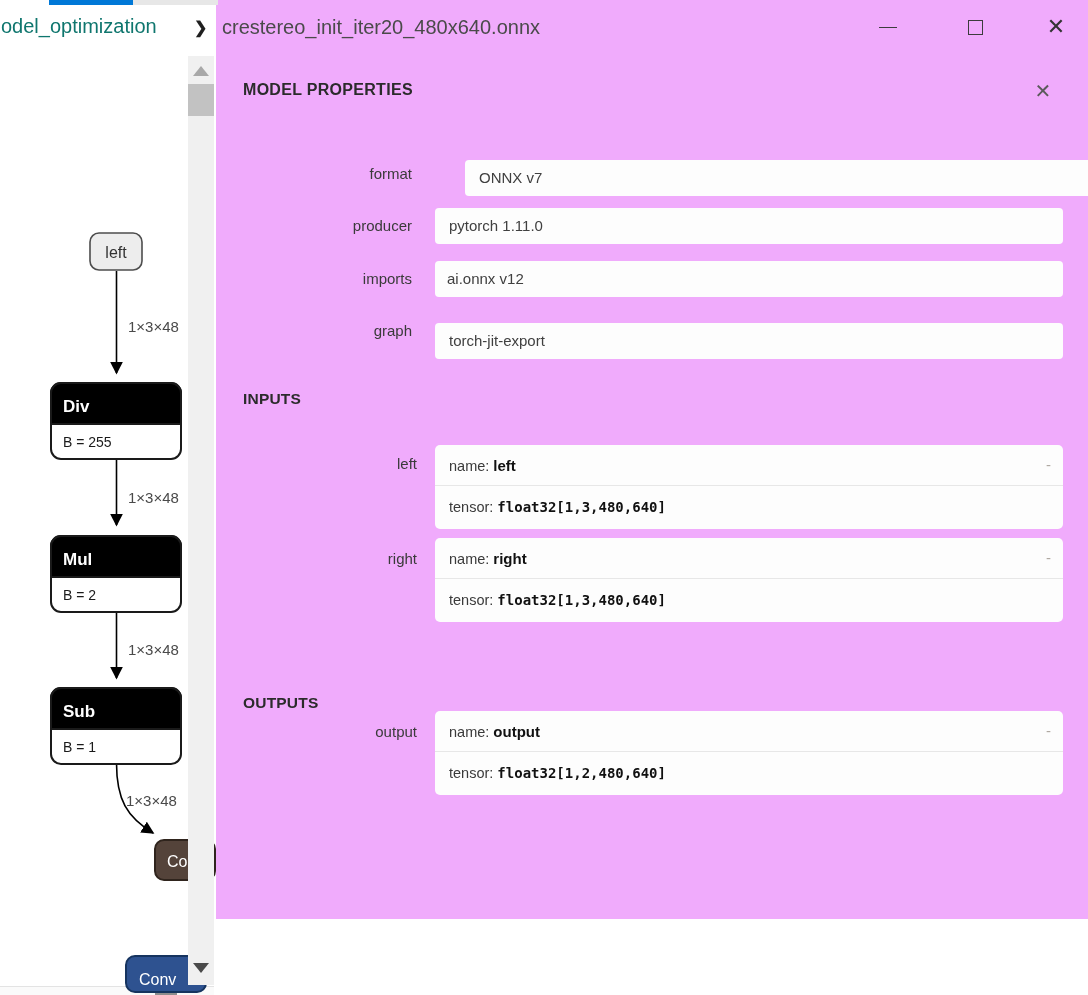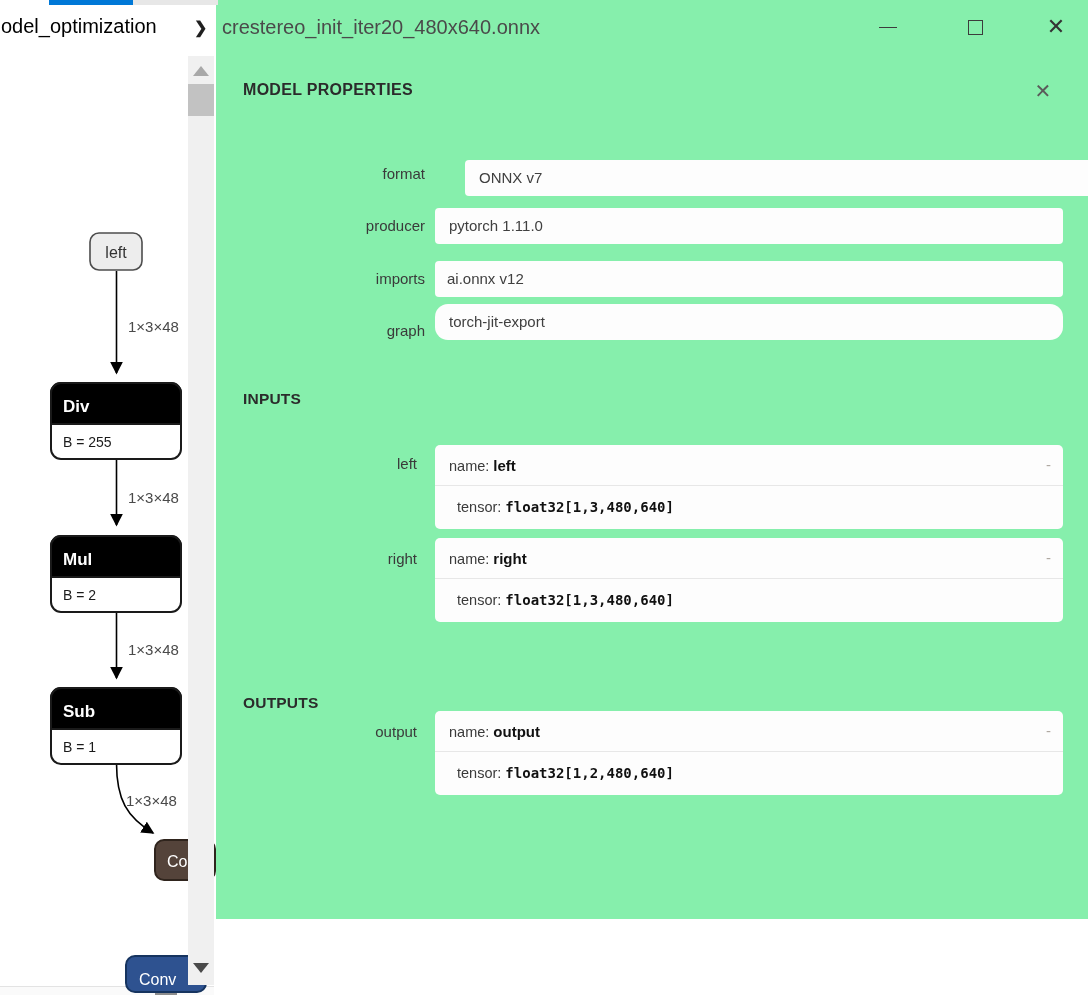--- a/index.html
+++ b/index.html
@@ -3,21 +3,21 @@
 <meta charset="utf-8">
 <style>
   * { margin:0; padding:0; box-sizing:border-box; }
   html,body { width:1088px; height:995px; overflow:hidden; background:#ffffff;
               font-family:"Liberation Sans", sans-serif; }
   .abs { position:absolute; }
 
   
   #tab-indicator { left:49px; top:0; width:84px; height:5px; background:#0078d7; z-index:6; }
   #top-strip-gray { left:133px; top:0; width:85px; height:5px; background:#e7e7e7; z-index:6; }
-  #breadcrumb { left:1px; top:15px; font-size:20px; color:#000000; white-space:nowrap; z-index:6; }
+  #breadcrumb { left:1px; top:15px; font-size:20px; color:#0f766e; white-space:nowrap; z-index:6; }
   #breadcrumb-chevron { left:194px; top:18px; font-size:16px; font-weight:bold; color:#1f1f1f; z-index:6; }
 
   
   #graph-svg { left:0; top:0; z-index:1; }
   .edge { stroke:#000; stroke-width:1.6; fill:none; }
   .edge-label { font-family:"Liberation Sans", sans-serif; font-size:15px; fill:#4a4a4a; }
   .node-header-text { font-family:"Liberation Sans", sans-serif; font-size:17px; font-weight:bold; fill:#ffffff; }
   .node-attr-text { font-family:"Liberation Sans", sans-serif; font-size:14px; fill:#1a1a1a; }
   .io-node-text { font-family:"Liberation Sans", sans-serif; font-size:16px; fill:#333333; }
 
@@ -29,48 +29,48 @@
   #v-scroll-thumb { left:0; top:28px; width:26px; height:32px; background:#c2c2c2; }
   #v-scroll-down { left:5px; top:907px; width:0; height:0;
                  border-left:8px solid transparent; border-right:8px solid transparent;
                  border-top:10px solid #4a4a4a; }
 
   
   #h-scrollbar { left:0; top:986px; width:214px; height:9px; background:#fafafa; border-top:1px solid #e3e3e3; z-index:0; }
   #h-scroll-thumb { left:155px; top:4px; width:22px; height:4px; background:#8d8d8d; }
 
   
-  #side-panel { left:216px; top:0; width:872px; height:919px; background:#86efac; z-index:4; }
+  #side-panel { left:216px; top:0; width:872px; height:919px; background:#f0abfc; z-index:4; }
   #file-title { left:6px; top:16px; font-size:20px; color:#4a4a4a; white-space:nowrap; }
 
   .win-btn { width:44px; height:34px; top:10px; display:flex; align-items:center; justify-content:center; cursor:default; }
   #btn-minimize { left:650px; }
   #btn-maximize { left:737px; }
   #btn-close    { left:818px; }
   .min-glyph { width:18px; height:0; border-top:1.6px solid #3c3c3c; }
   .max-glyph { width:15px; height:15px; border:1.6px solid #3c3c3c; }
   .close-glyph { font-size:22px; color:#333333; line-height:22px; }
 
   #panel-title { left:27px; top:81px; font-size:16px; font-weight:bold; color:#2b2b2b; letter-spacing:0.3px; }
   #panel-close { left:812px; top:76px; width:30px; height:30px; display:flex; align-items:center; justify-content:center;
                  font-size:20px; color:#5a5a5a; }
 
-  .field-label { left:35px; width:174px; height:36px; line-height:36px; text-align:right;
+  .field-label { left:22px; width:174px; height:36px; line-height:36px; text-align:right;
                  font-size:15px; color:#3a3a3a; }
   .field-value { left:219px; width:628px; height:36px; line-height:36px; padding-left:14px;
                  background:#fdfdfd; border-radius:4px; font-size:15px; color:#404040; }
 
   .section-header { left:27px; font-size:15.5px; font-weight:bold; color:#2b2b2b; letter-spacing:0.2px; }
 
   .io-label { left:27px; width:174px; height:41px; line-height:41px; text-align:right; font-size:15px; color:#3a3a3a; }
   .io-box { left:219px; width:628px; background:#fdfdfd; border-radius:5px; overflow:hidden; }
   .io-name-row { position:relative; height:41px; line-height:41px; padding-left:14px;
                  border-bottom:1px solid #e7e7e7; font-size:14.5px; color:#3a3a3a; }
   .io-name-row b { font-size:15px; color:#111; }
-  .io-tensor-row { height:43px; line-height:43px; padding-left:22px; font-size:14.5px; color:#3a3a3a; }
+  .io-tensor-row { height:43px; line-height:43px; padding-left:14px; font-size:14.5px; color:#3a3a3a; }
   .io-tensor-row b { font-family:"DejaVu Sans Mono", monospace; font-size:14px; color:#111; }
   .io-collapse { position:absolute; right:12px; top:0; height:41px; line-height:39px;
                  font-size:15px; color:#b0a9a2; cursor:default; }
 </style>
 </head>
 <body>
 
 <svg id="graph-svg" class="abs" width="216" height="995" viewBox="0 0 216 995">
   <defs>
     <marker id="arrow" markerWidth="9" markerHeight="9" refX="7" refY="4" orient="auto">
@@ -162,21 +162,21 @@
   <div class="abs field-label" style="top:156px;">format</div>
   <div class="abs field-value" style="top:160px;margin-left:30px;">ONNX v7</div>
 
   <div class="abs field-label" style="top:208px;">producer</div>
   <div class="abs field-value" style="top:208px;">pytorch 1.11.0</div>
 
   <div class="abs field-label" style="top:261px;">imports</div>
   <div class="abs field-value" style="top:261px;padding-left:12px;">ai.onnx v12</div>
 
   <div class="abs field-label" style="top:313px;">graph</div>
-  <div class="abs field-value" style="top:304px;border-radius:13px;">torch-jit-export</div>
+  <div class="abs field-value" style="top:323px;">torch-jit-export</div>
 
   <div class="abs section-header" style="top:390px;">INPUTS</div>
 
   <div class="abs io-label" style="top:443px;">left</div>
   <div class="abs io-box" style="top:445px;">
     <div class="io-name-row">
       <span>name: </span><b>left</b>
       <span class="io-collapse">-</span>
     </div>
     <div class="io-tensor-row">

